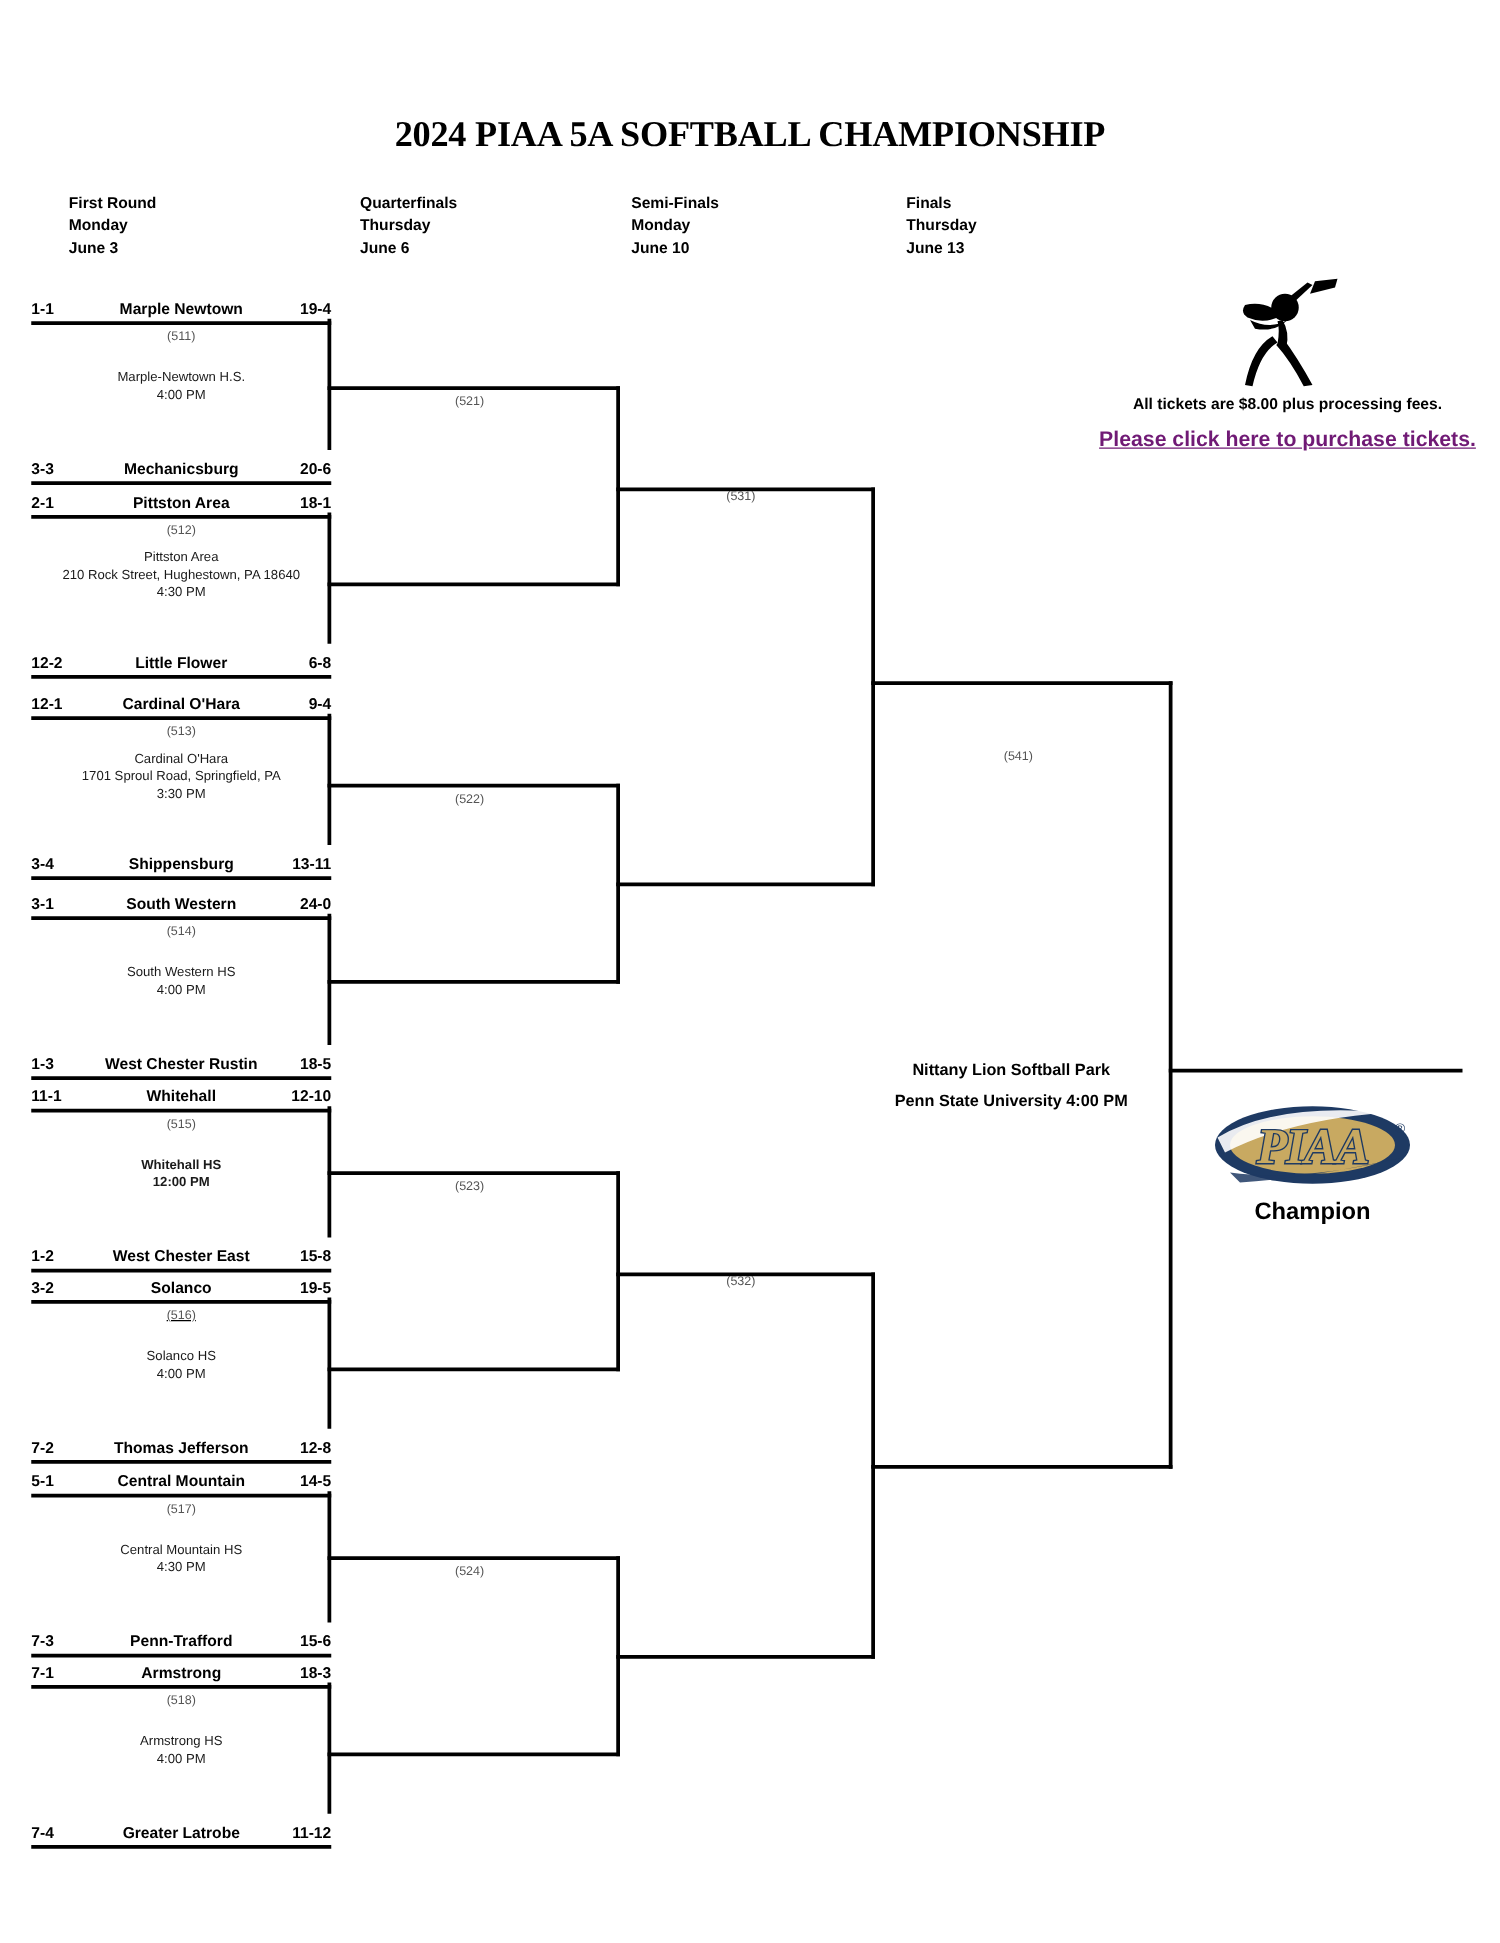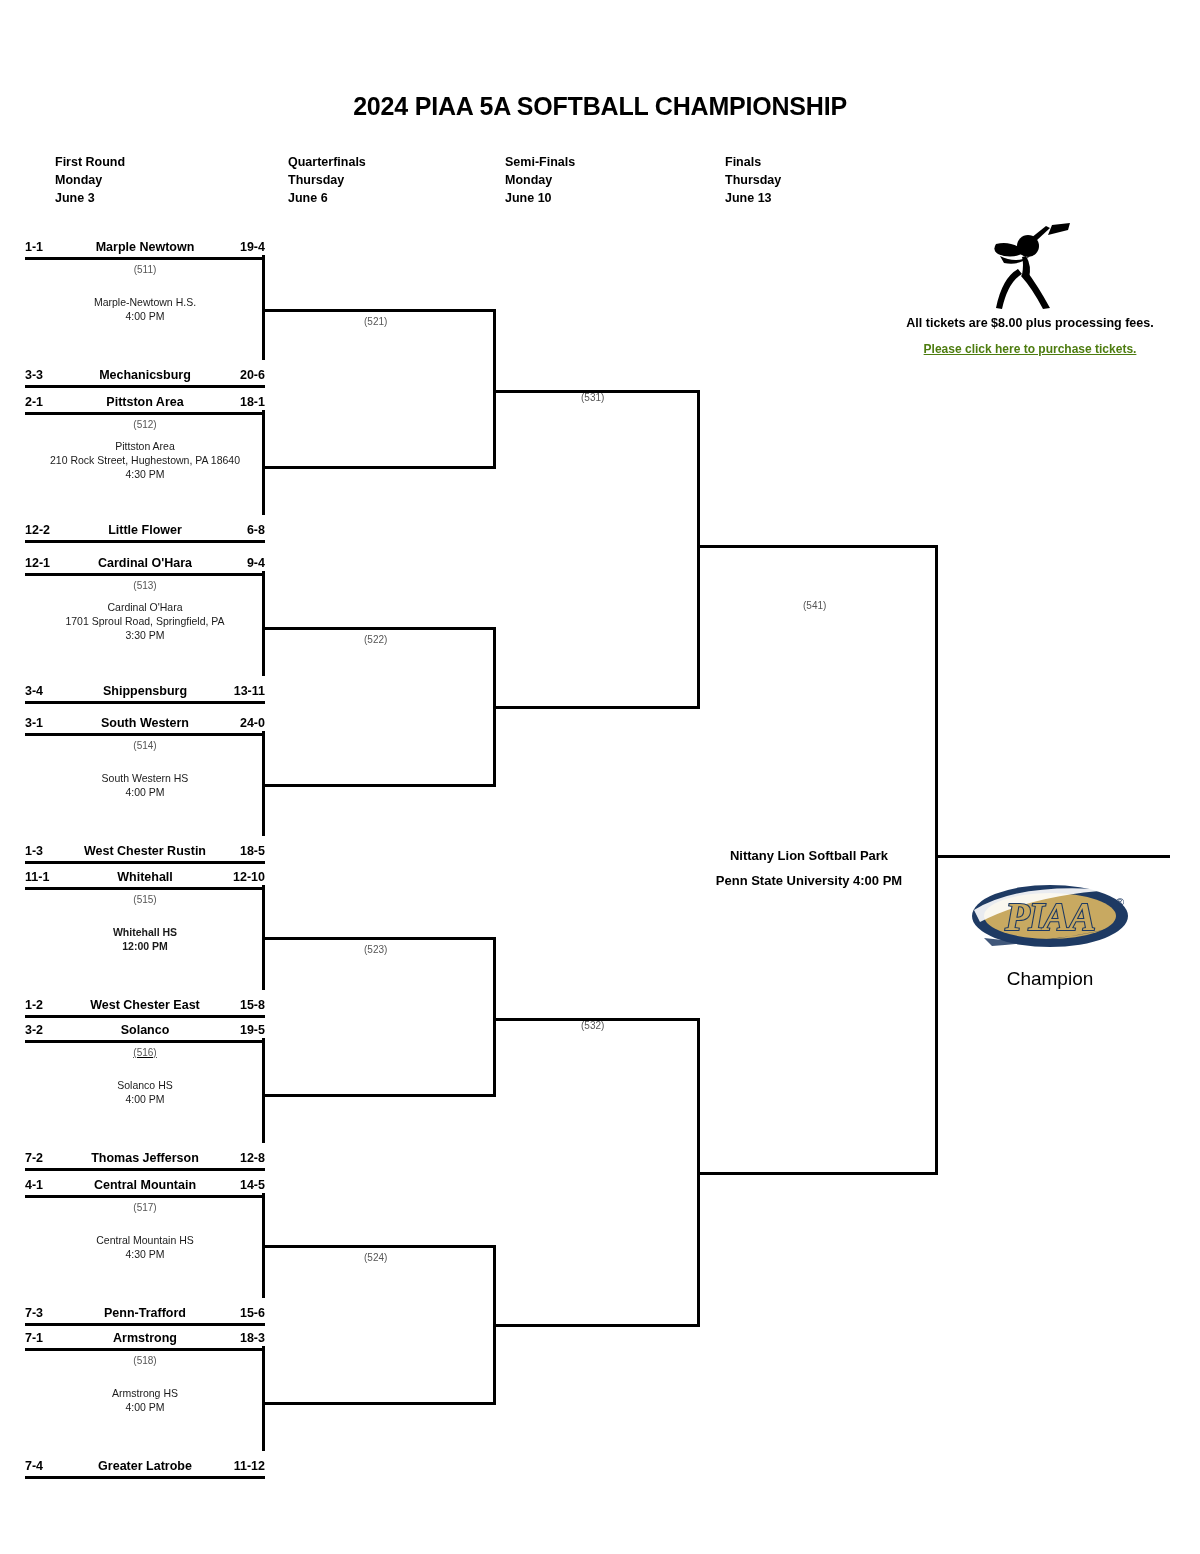--- a/index.html
+++ b/index.html
@@ -16,23 +16,24 @@
     overflow: hidden;
   }
 
   
   #page-title {
     position: absolute;
     top: 92px;
     left: 0;
     width: 1200px;
     text-align: center;
-    font-size: 25px;
+    font-size: 29px;
     font-weight: bold;
     letter-spacing: -0.2px;
+    font-family: Liberation Serif, serif;
   }
 
   
   .round-header {
     position: absolute;
     text-align: left;
     font-size: 12.5px;
     font-weight: bold;
     line-height: 18px;
     width: 180px;
@@ -119,23 +120,23 @@
   }
   #batter-icon { display: block; margin: 0 auto; }
   #ticket-price {
     font-size: 12.5px;
     font-weight: bold;
     margin-top: 6px;
   }
   #ticket-link {
     display: inline-block;
     margin-top: 12px;
-    font-size: 12px;
-    font-weight: bold;
-    color: #4d7c0f;
+    font-size: 17px;
+    font-weight: bold;
+    color: #701a75;
     text-decoration: underline;
     cursor: pointer;
   }
 
   
   #finals-venue {
     position: absolute;
     left: 690px;
     top: 843px;
     width: 238px;
@@ -148,22 +149,22 @@
   
   #champion-block {
     position: absolute;
     left: 950px;
     top: 880px;
     width: 200px;
     text-align: center;
   }
   #champion-label {
     font-size: 19px;
-    font-weight: normal;
-    margin-top: 12px;
+    font-weight: bold;
+    margin-top: 2px;
   }
 </style>
 </head>
 <body>
 
 <div id="page-title">2024 PIAA 5A SOFTBALL CHAMPIONSHIP</div>
 
 <div class="round-header" style="left:55px; top:153px;">
   <span class="rh-line">First Round</span>
   <span class="rh-line">Monday</span>
@@ -296,21 +297,21 @@
   <div style="height:92px;"></div>
   <div class="team-row">
     <span class="team-seed">7-2</span>
     <span class="team-name">Thomas Jefferson</span>
     <span class="team-record">12-8</span>
   </div>
 </div>
 
 <div class="matchup" style="top:1178px;">
   <div class="team-row">
-    <span class="team-seed">4-1</span>
+    <span class="team-seed">5-1</span>
     <span class="team-name">Central Mountain</span>
     <span class="team-record">14-5</span>
   </div>
   <div class="game-code">(517)</div>
   <div class="venue-wrap" style="top:55px;">
     <div class="venue">Central Mountain HS</div>
     <div class="venue">4:30 PM</div>
   </div>
   <div style="height:92px;"></div>
   <div class="team-row">

